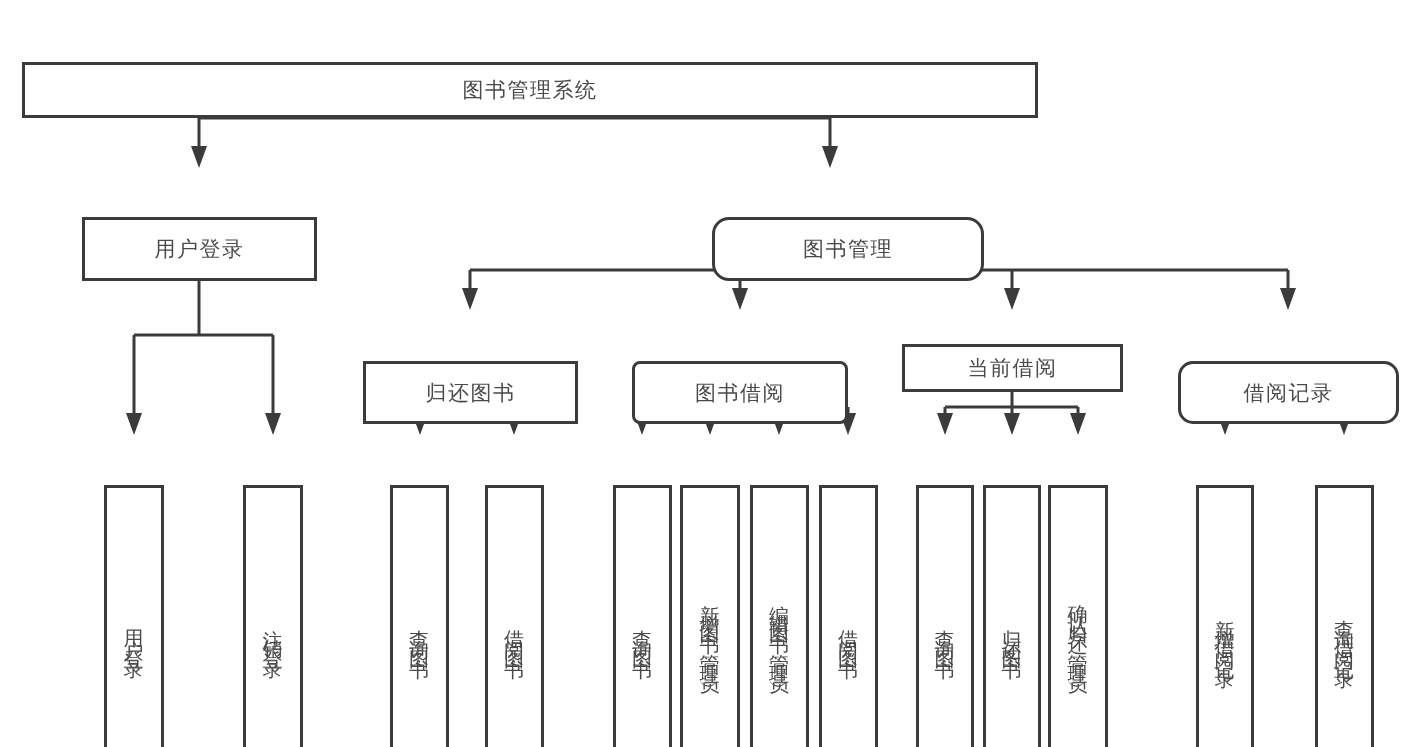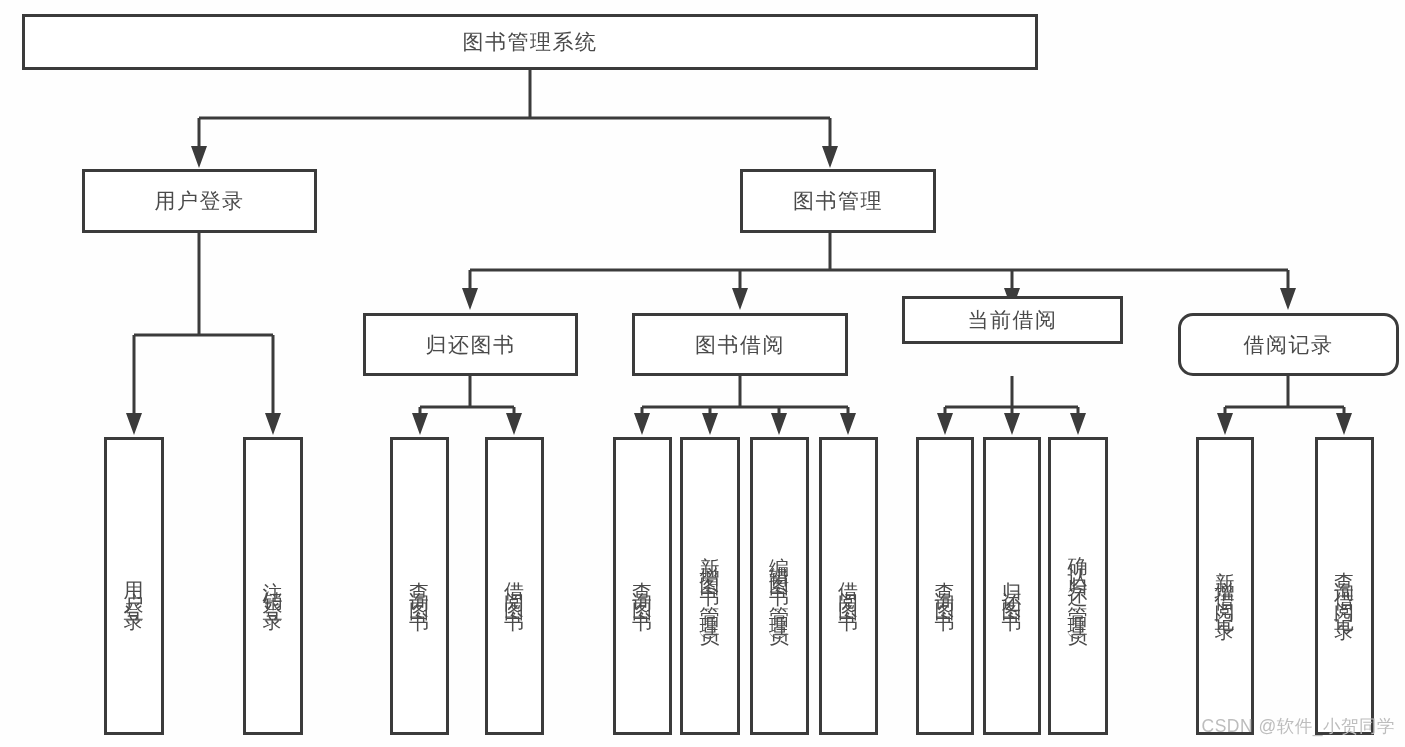--- a/index.html
+++ b/index.html
@@ -23,20 +23,21 @@
   .node {
     position: absolute;
     box-sizing: border-box;
     background: #ffffff;
     border: 3px solid var(--line);
     color: var(--text);
     display: flex;
     align-items: center;
     justify-content: center;
     text-align: center;
+    margin-top: 48px;
   }
   .hbox { font-size: 21px; letter-spacing: 1.5px; }
   .vbox {
     writing-mode: vertical-rl;
     text-orientation: mixed;
     font-size: 20px;
     letter-spacing: 10px;
     line-height: 1;
   }
   .watermark {
@@ -70,24 +71,24 @@
       M126 413 h16 l-8 22 z  M265 413 h16 l-8 22 z
       M412 413 h16 l-8 22 z  M506 413 h16 l-8 22 z
       M634 413 h16 l-8 22 z  M702 413 h16 l-8 22 z  M771 413 h16 l-8 22 z  M840 413 h16 l-8 22 z
       M937 413 h16 l-8 22 z  M1004 413 h16 l-8 22 z  M1070 413 h16 l-8 22 z
       M1217 413 h16 l-8 22 z  M1336 413 h16 l-8 22 z"></path>
   </svg>
 
   <div class="node hbox" style="left:22px; top:14px; width:1016px; height:56px;">图书管理系统</div>
 
   <div class="node hbox" style="left:82px; top:169px; width:235px; height:64px;">用户登录</div>
-  <div class="node hbox" style="left:740px; top:169px; width:196px; height:64px;">图书管理</div>
+  <div class="node hbox" style="left:712px; top:169px; width:272px; height:64px;border-radius:17px;">图书管理</div>
 
   <div class="node hbox" style="left:363px; top:313px; width:215px; height:63px;">归还图书</div>
-  <div class="node hbox" style="left:632px; top:313px; width:216px; height:63px;">图书借阅</div>
+  <div class="node hbox" style="left:632px; top:313px; width:216px; height:63px;border-radius:8px;">图书借阅</div>
   <div class="node hbox" style="left:902px; top:296px; width:221px; height:48px;">当前借阅</div>
   <div class="node hbox" style="left:1178px; top:313px; width:221px; height:63px;border-radius:15px;">借阅记录</div>
 
   <div class="node vbox" style="left:104px; top:437px; width:60px; height:298px;">用户登录</div>
   <div class="node vbox" style="left:243px; top:437px; width:60px; height:298px;">注销登录</div>
 
   <div class="node vbox" style="left:390px; top:437px; width:59px; height:298px;">查询图书</div>
   <div class="node vbox" style="left:485px; top:437px; width:59px; height:298px;">借阅图书</div>
 
   <div class="node vbox" style="left:613px; top:437px; width:59px; height:298px;">查询图书</div>
@@ -95,14 +96,13 @@
   <div class="node vbox" style="left:750px; top:437px; width:59px; height:298px;">编辑图书（管理员）</div>
   <div class="node vbox" style="left:819px; top:437px; width:59px; height:298px;">借阅图书</div>
 
   <div class="node vbox" style="left:916px; top:437px; width:58px; height:298px;">查询图书</div>
   <div class="node vbox" style="left:983px; top:437px; width:58px; height:298px;">归还图书</div>
   <div class="node vbox" style="left:1048px; top:437px; width:60px; height:298px;">确认归还（管理员）</div>
 
   <div class="node vbox" style="left:1196px; top:437px; width:58px; height:298px;">新增借阅记录</div>
   <div class="node vbox" style="left:1315px; top:437px; width:59px; height:298px;">查询借阅记录</div>
 
-  <div class="watermark">CSDN @软件_小贺同学</div>
 </div>
 
 </body></html>

